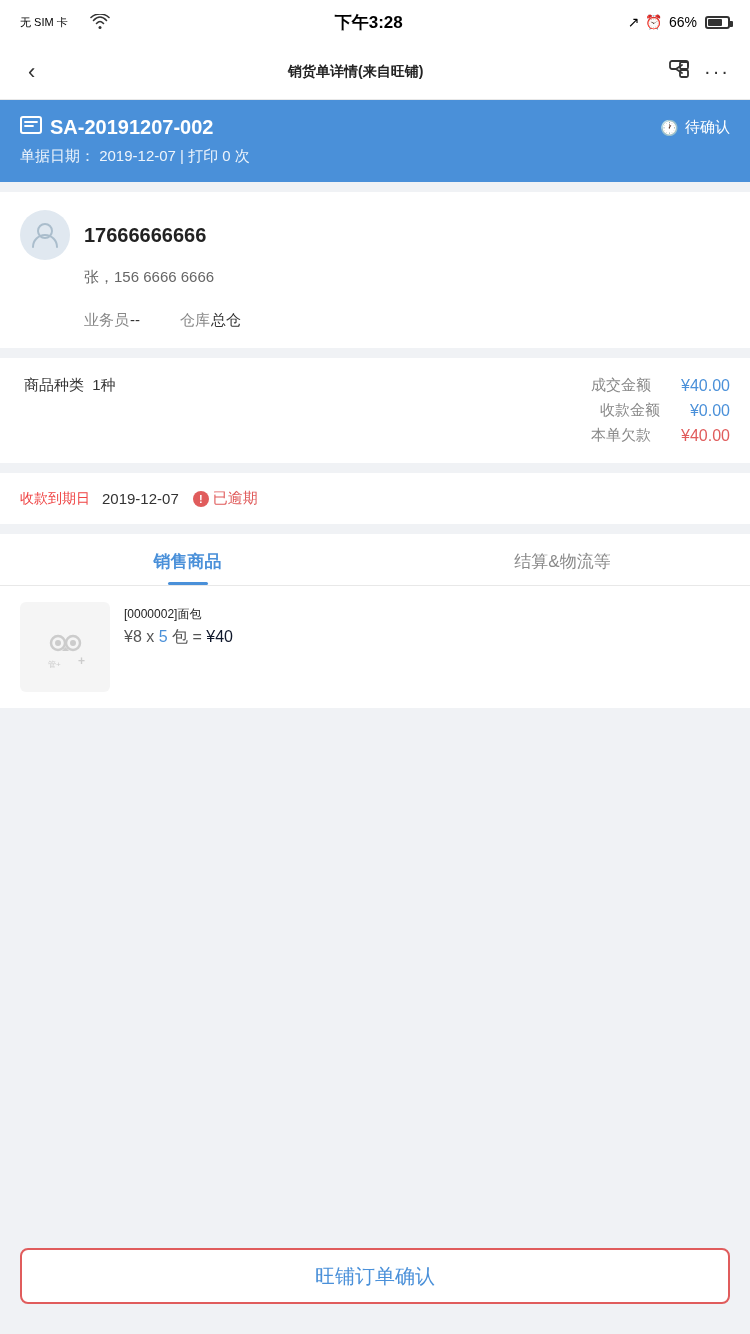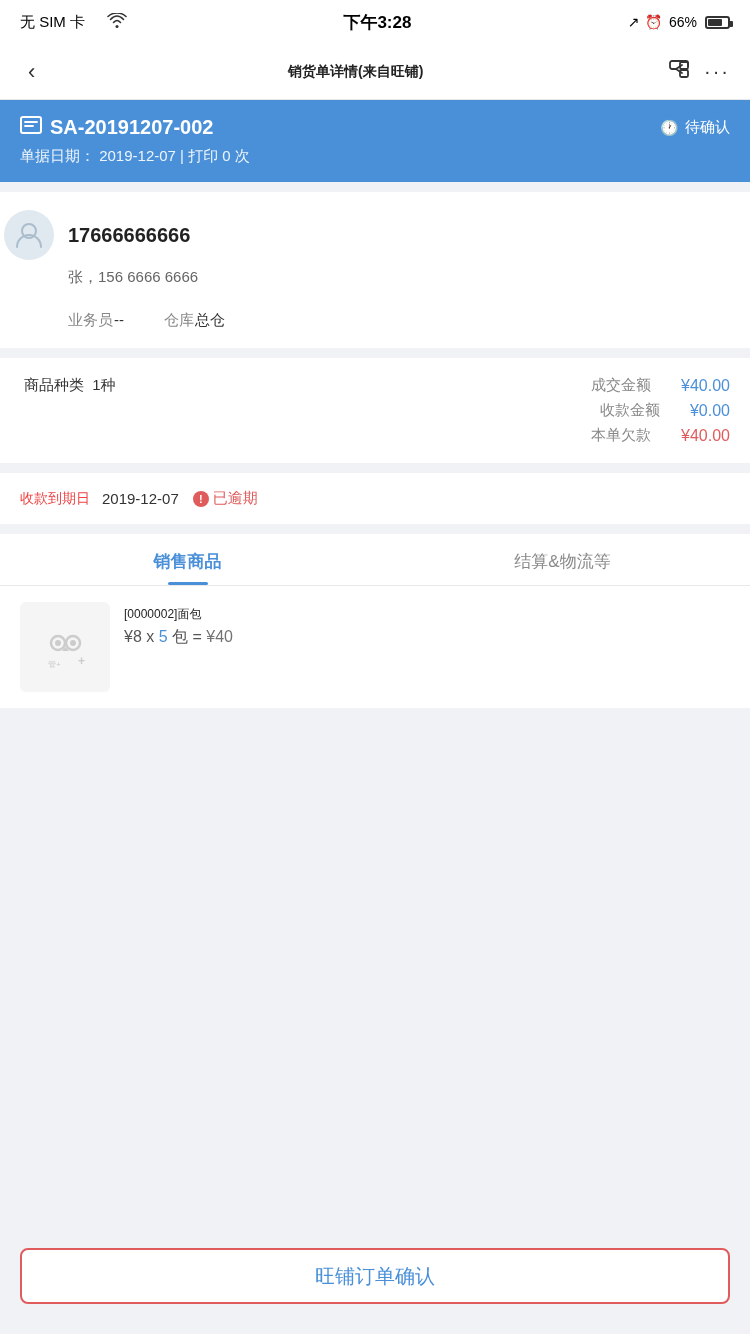--- a/index.html
+++ b/index.html
@@ -21,21 +21,21 @@
       align-items: center;
       justify-content: space-between;
       padding: 0 20px;
       font-size: 15px;
       font-weight: 500;
     }
     .status-left {
       display: flex;
       align-items: center;
       gap: 22px;
-      font-size: 15px;
+      font-size: 11px;
       justify-content: center;
     }
     .status-center {
       font-size: 17px;
       font-weight: 600;
     }
     .status-right {
       display: flex;
       align-items: center;
       gap: 6px;
@@ -136,21 +136,21 @@
       font-size: 15px;
     }
     .order-date-info {
       color: rgba(255,255,255,0.9);
       font-size: 15px;
     }
 
     
     .customer-card {
       background: #fff;
-      padding: 18px 4px;
+      padding: 18px 20px;
       margin-top: 10px;
     }
     .customer-row {
       display: flex;
       align-items: center;
       gap: 14px;
       margin-bottom: 8px;
     }
     .avatar {
       width: 50px;
@@ -353,21 +353,21 @@
       font-size: 12px;
       color: #222;
       font-weight: 500;
       margin-bottom: 4px;
     }
     .product-price-row {
       font-size: 16px;
       color: #555;
     }
     .price-highlight {
-      color: #737373;
+      color: #0f172a;
     }
     .qty-highlight {
       color: #4A90D9;
     }
 
     
     .bottom-area {
       position: fixed;
       bottom: 0;
       left: 0;

